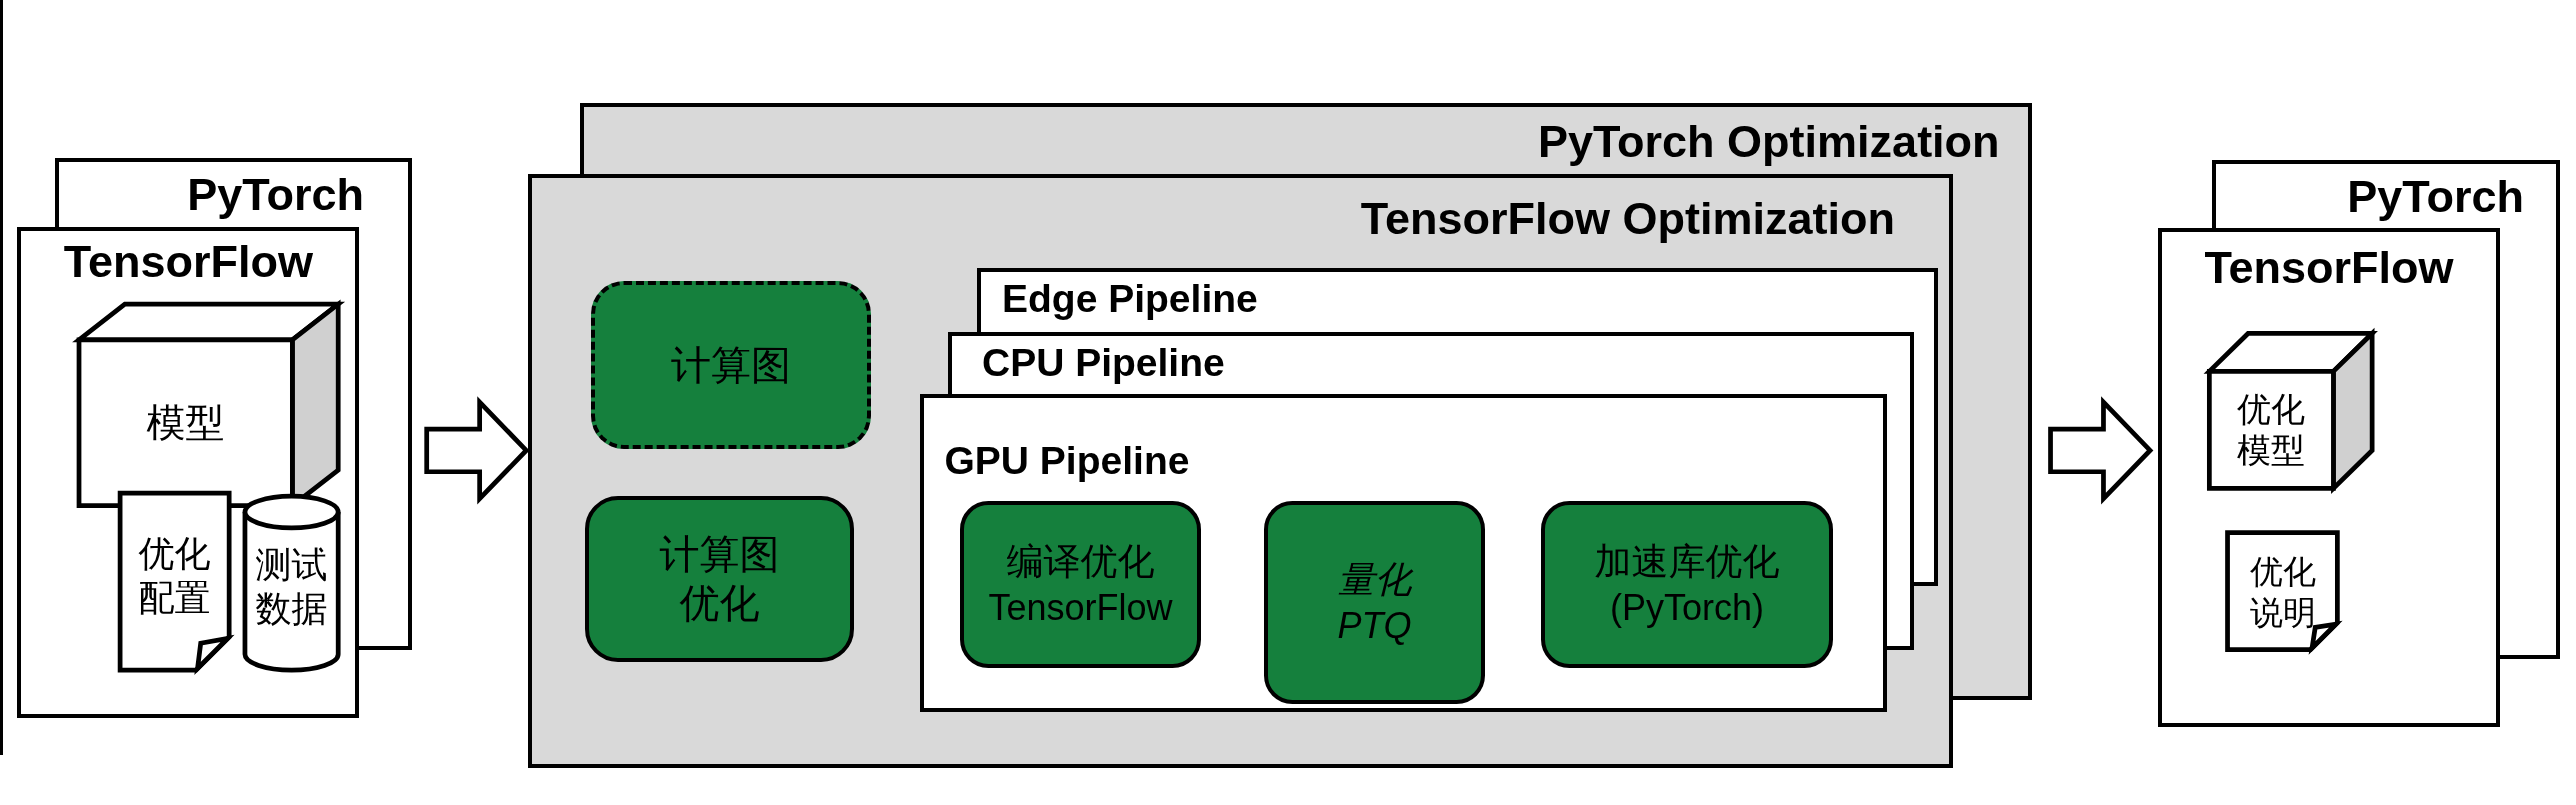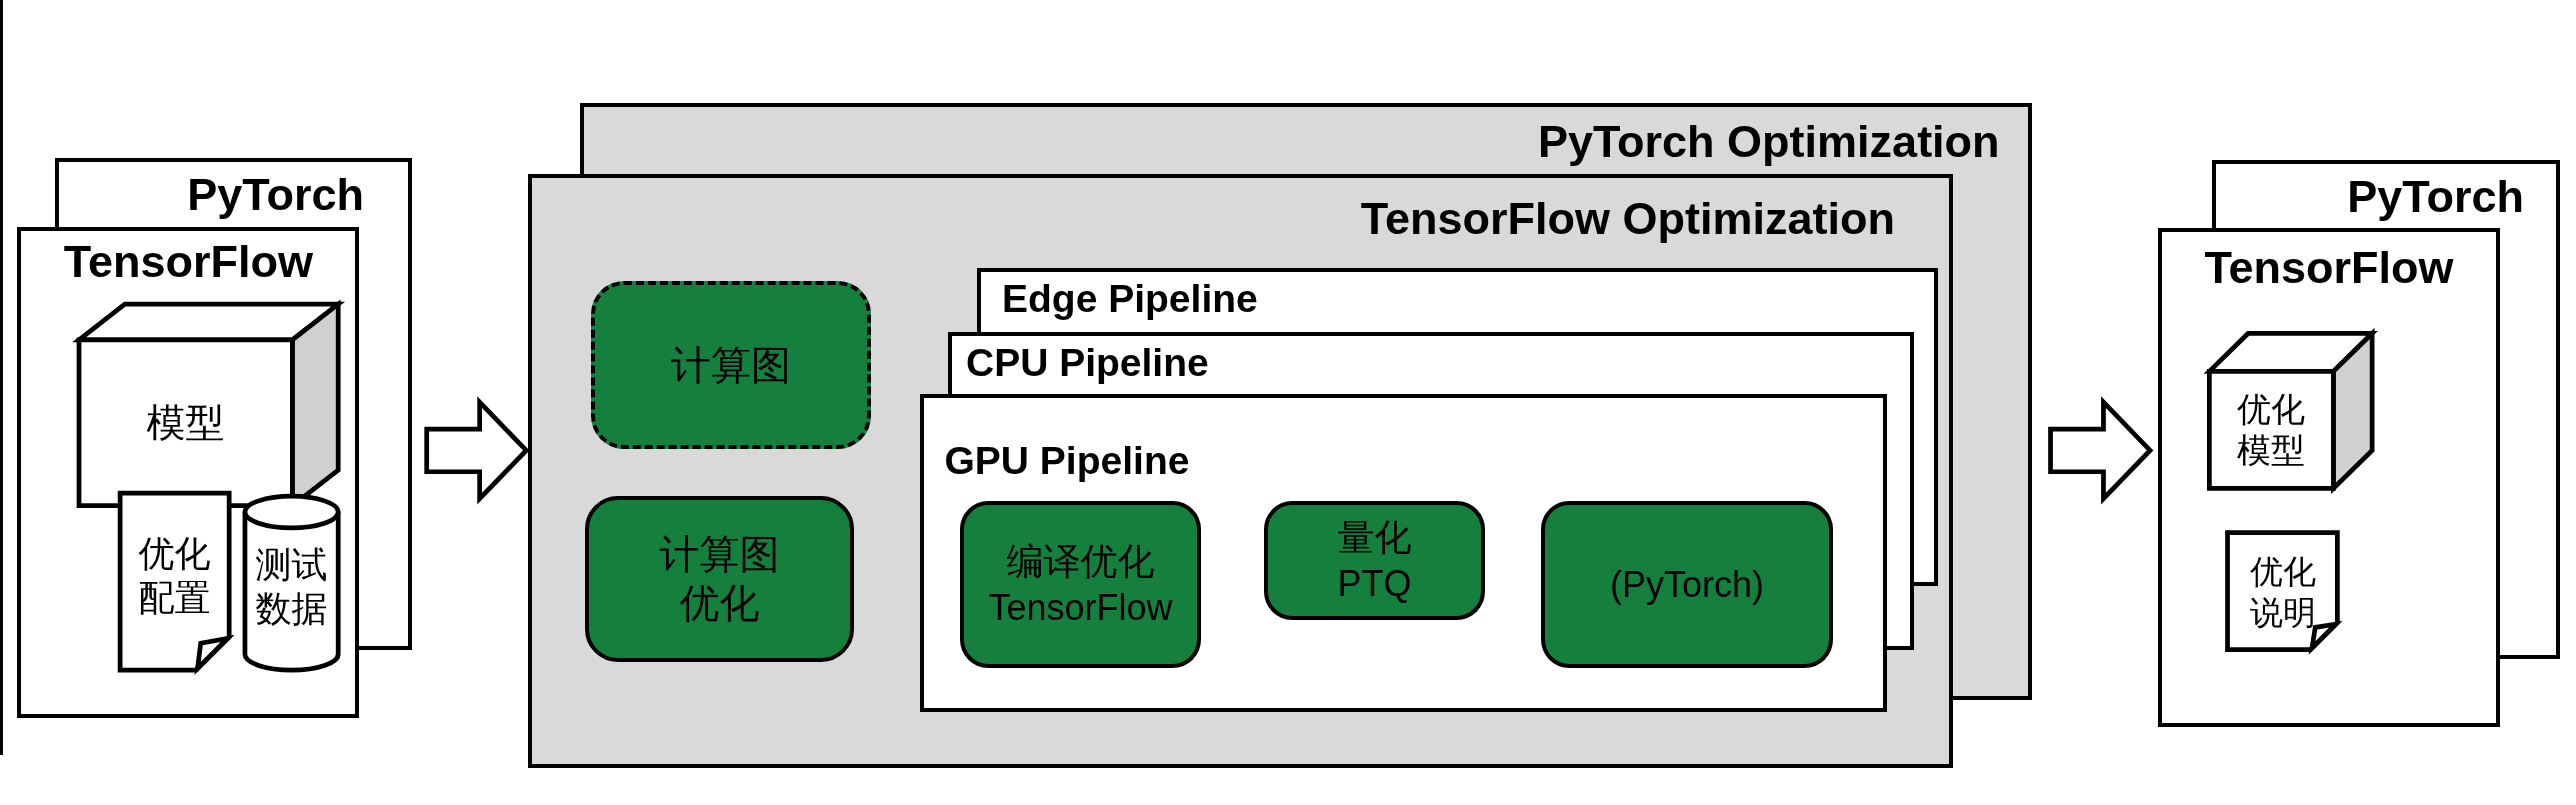--- a/index.html
+++ b/index.html
@@ -53,38 +53,39 @@
   <div class="round z3" style="left:585px;top:496px;width:269px;height:166px;">
     <span class="l1">计算图</span>
     <span class="l2">优化</span>
   </div>
 
   <div class="box z3" style="left:977px;top:268px;width:961px;height:318px;">
     <div class="plabel" style="top:6.3px;left:21px;">Edge Pipeline</div>
   </div>
 
   <div class="box z4" style="left:948px;top:332px;width:966px;height:318px;">
-    <div class="plabel" style="top:6.3px;left:14px;">CPU Pipeline</div>
+    <div class="plabel" style="top:6.3px;left:30px;">CPU Pipeline</div>
   </div>
 
   <div class="box z5" style="left:920px;top:394px;width:967px;height:318px;">
     <div class="plabel" style="top:6.3px;left:20.5px;margin-top:36px;">GPU Pipeline</div>
   </div>
 
   <div class="round step z6" style="left:960px;top:501px;width:241px;height:167px;border-radius:28.4px;">
     <span class="l1">编译优化</span>
     <span class="l2">TensorFlow</span>
   </div>
 
-  <div class="round step z6" style="left:1264px;top:501px;width:221px;height:119px;border-radius:28.4px;">
+  <div class="round step z6" style="left:1264px;top:501px;width:221px;height:203px;border-radius:28.4px;font-style:italic;">
     <span class="l1">量化</span>
     <span class="l2">PTQ</span>
   </div>
 
   <div class="round step z6" style="left:1541px;top:501px;width:292px;height:167px;border-radius:28.4px;">
+    <span class="l1">加速库优化</span>
     <span class="l2">(PyTorch)</span>
   </div>
 
   <div class="box z1" style="left:2212px;top:160px;width:348px;height:499px;">
     <div class="hdr" style="top:8px;right:32px;">PyTorch</div>
   </div>
 
   <div class="box z2" style="left:2158px;top:228px;width:342px;height:499px;">
     <div class="hdr" style="top:11px;left:0;width:100%;text-align:center;">TensorFlow</div>
   </div>

